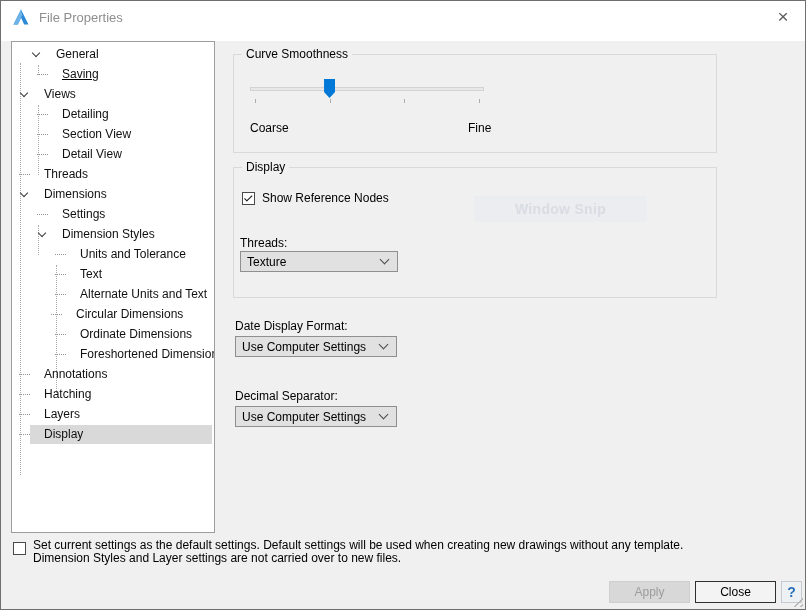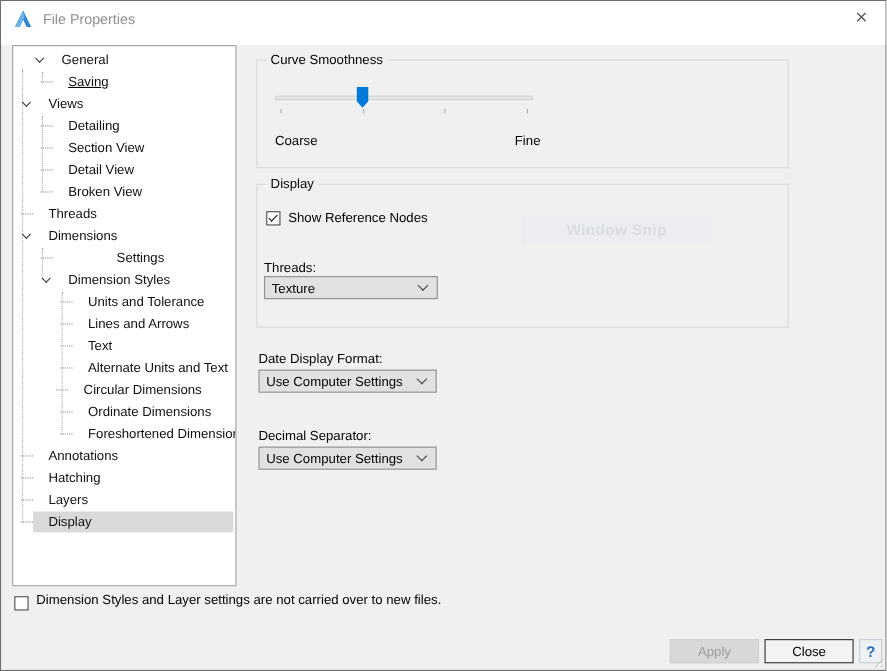--- a/index.html
+++ b/index.html
@@ -120,61 +120,49 @@
             <i class="conn"></i>
           </span>
           <span class="tree-label">Section View</span>
         </div>
         <div class="tree-row" style="padding-left: 22px;">
           <span class="tree-prefix">
             <i class="conn"></i>
           </span>
           <span class="tree-label">Detail View</span>
         </div>
-        <div class="tree-row" style="padding-left: 22px;">
-          <span class="tree-prefix">
-            <i class="conn"></i>
-          </span>
-          <span class="tree-label">Broken View</span>
-        </div>
         <div class="tree-row" style="padding-left: 4px;">
           <span class="tree-prefix">
             <i class="conn"></i>
           </span>
           <span class="tree-label">Threads</span>
         </div>
         <div class="tree-row" style="padding-left: 4px;">
           <span class="tree-prefix">
             <i class="chev"></i>
           </span>
           <span class="tree-label">Dimensions</span>
         </div>
-        <div class="tree-row" style="padding-left: 22px; gap: 44px;">
+        <div class="tree-row" style="padding-left: 22px;">
           <span class="tree-prefix">
             <i class="conn"></i>
           </span>
           <span class="tree-label">Settings</span>
         </div>
         <div class="tree-row" style="padding-left: 22px;">
           <span class="tree-prefix">
             <i class="chev"></i>
           </span>
           <span class="tree-label">Dimension Styles</span>
         </div>
         <div class="tree-row" style="padding-left: 40px;">
           <span class="tree-prefix">
             <i class="conn"></i>
           </span>
           <span class="tree-label">Units and Tolerance</span>
-        </div>
-        <div class="tree-row" style="padding-left: 40px;">
-          <span class="tree-prefix">
-            <i class="conn"></i>
-          </span>
-          <span class="tree-label">Lines and Arrows</span>
         </div>
         <div class="tree-row" style="padding-left: 40px;">
           <span class="tree-prefix">
             <i class="conn"></i>
           </span>
           <span class="tree-label">Text</span>
         </div>
         <div class="tree-row" style="padding-left: 40px; align-items: center;">
           <span class="tree-prefix">
             <i class="conn"></i>
@@ -268,20 +256,21 @@
   <span class="field-label" style="left:234px; top:388px;">Decimal Separator:</span>
   <div class="combo" style="left:234px; top:405px; width:162px;">
     <span class="combo-value">Use Computer Settings</span>
     <i class="combo-chev"></i>
   </div>
 
   <div class="checkbox footer-cbx">
     <span class="cbx-box"></span>
   </div>
   <div class="footer-text">
+    <div>Set current settings as the default settings. Default settings will be used when creating new drawings without any template.</div>
     <div>Dimension Styles and Layer settings are not carried over to new files.</div>
   </div>
 
   <div class="btn btn-apply">Apply</div>
   <div class="btn btn-close">Close</div>
   <div class="btn btn-help">?</div>
   <div class="resize-grip"></div>
 
 </div>
 

